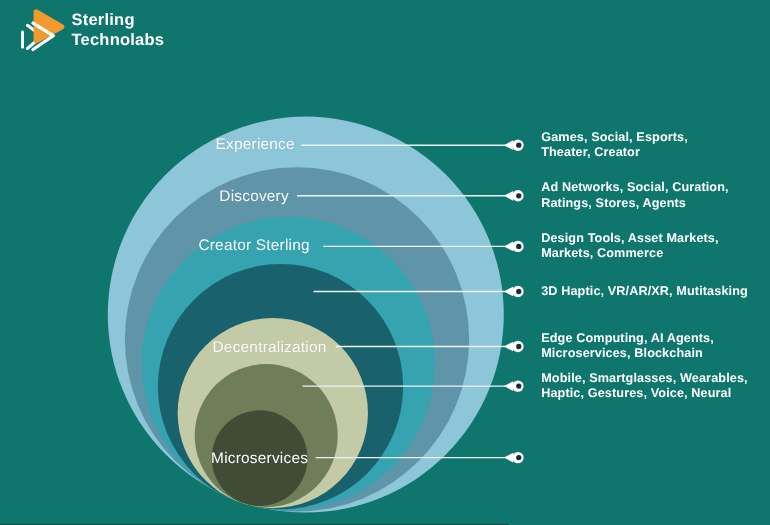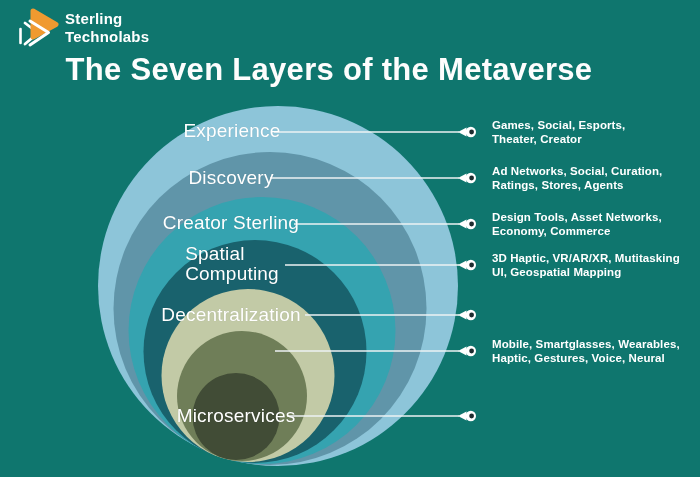--- a/index.html
+++ b/index.html
@@ -16,22 +16,22 @@
     position:absolute;left:50px;top:6px;color:#fff;
     font-size:15px;font-weight:700;line-height:1.23;letter-spacing:.2px;
   }
   .title{
     position:absolute;left:329px;top:52px;transform:translateX(-50%);
     margin:0;color:#fdfdfd;white-space:nowrap;
     font-size:31px;font-weight:800;letter-spacing:.3px;
   }
   .layer-label{
     position:absolute;transform:translate(-50%,-50%);
-    color:#ffffff;text-align:left;white-space:nowrap;
-    font-size:19px;font-weight:500;line-height:1.06;letter-spacing:.2px;
+    color:#ffffff;text-align:right;white-space:nowrap;
+    font-size:14px;font-weight:500;line-height:1.06;letter-spacing:.2px;
     text-shadow:0 0 1px rgba(0,0,0,.15);
   }
   .layer-label span{display:block;}
   .note{
     position:absolute;left:492px;transform:translateY(-50%);
     color:#ffffff;white-space:nowrap;
     font-size:11.5px;font-weight:600;line-height:1.22;letter-spacing:.1px;
   }
 </style>
 </head>
@@ -102,56 +102,54 @@
       <path d="M10 19 L23 29 L10 40" stroke="#fff" stroke-width="2.8" stroke-linecap="round" stroke-linejoin="round" fill="none"></path>
       <path d="M18 7 L41 20.5 L18 33 Z" stroke="#f09a30" stroke-width="5" stroke-linejoin="round" fill="#f09a30"></path>
       <path d="M15 17 L33.5 28.5 L15 41" stroke="#fff" stroke-width="3" stroke-linecap="round" stroke-linejoin="round" fill="none"></path>
     </svg>
     <div class="brand-name">
       <div>Sterling</div>
       <div>Technolabs</div>
     </div>
   </div>
 
-  <h1 class="title">The Seven Layers of the Metaverse</h1>
 
   <div class="layer-label" style="left:232px;top:131px">
     <span>Experience</span>
   </div>
   <div class="layer-label" style="left:231px;top:178px">
     <span>Discovery</span>
   </div>
   <div class="layer-label" style="left:231px;top:223px">
     <span>Creator Sterling</span>
   </div>
-  <div class="layer-label" style="left:232px;top:264px">
-    <span>Spatial</span>
-    <span>Computing</span>
-  </div>
-  <div class="layer-label" style="left:231px;top:315px">
+  <div class="layer-label" style="left:245px;top:315px">
     <span>Decentralization</span>
   </div>
   <div class="layer-label" style="left:236px;top:416px">
     <span>Microservices</span>
   </div>
 
   <div class="note" style="top:132px">
     <div>Games, Social, Esports,</div>
     <div>Theater, Creator</div>
   </div>
   <div class="note" style="top:178px">
     <div>Ad Networks, Social, Curation,</div>
     <div>Ratings, Stores, Agents</div>
   </div>
   <div class="note" style="top:224px">
-    <div>Design Tools, Asset Networks,</div>
-    <div>Economy, Commerce</div>
+    <div>Design Tools, Asset Markets,</div>
+    <div>Markets, Commerce</div>
   </div>
   <div class="note" style="top:265px">
     <div>3D Haptic, VR/AR/XR, Mutitasking</div>
-    <div>UI, Geospatial Mapping</div>
+  </div>
+  <div class="note" style="top:315px">
+    <div>Edge Computing, AI Agents,</div>
+    <div>Microservices, Blockchain</div>
   </div>
   <div class="note" style="top:351px">
     <div>Mobile, Smartglasses, Wearables,</div>
     <div>Haptic, Gestures, Voice, Neural</div>
   </div>
 
 </div>
 
 </body></html>

